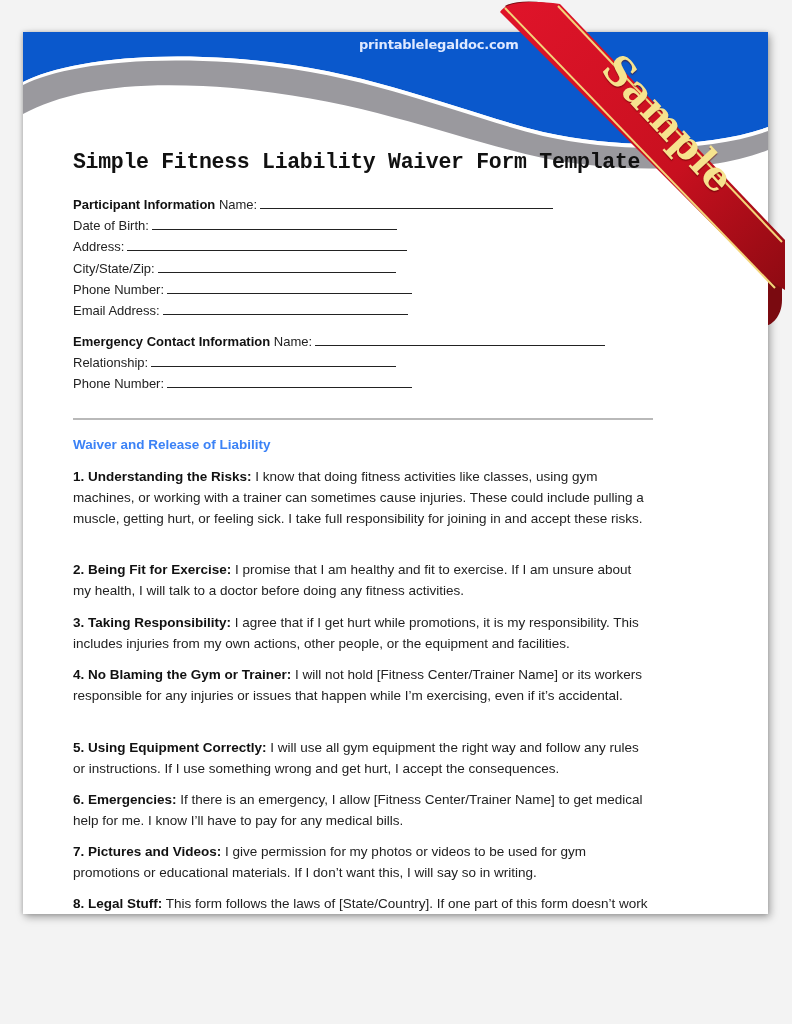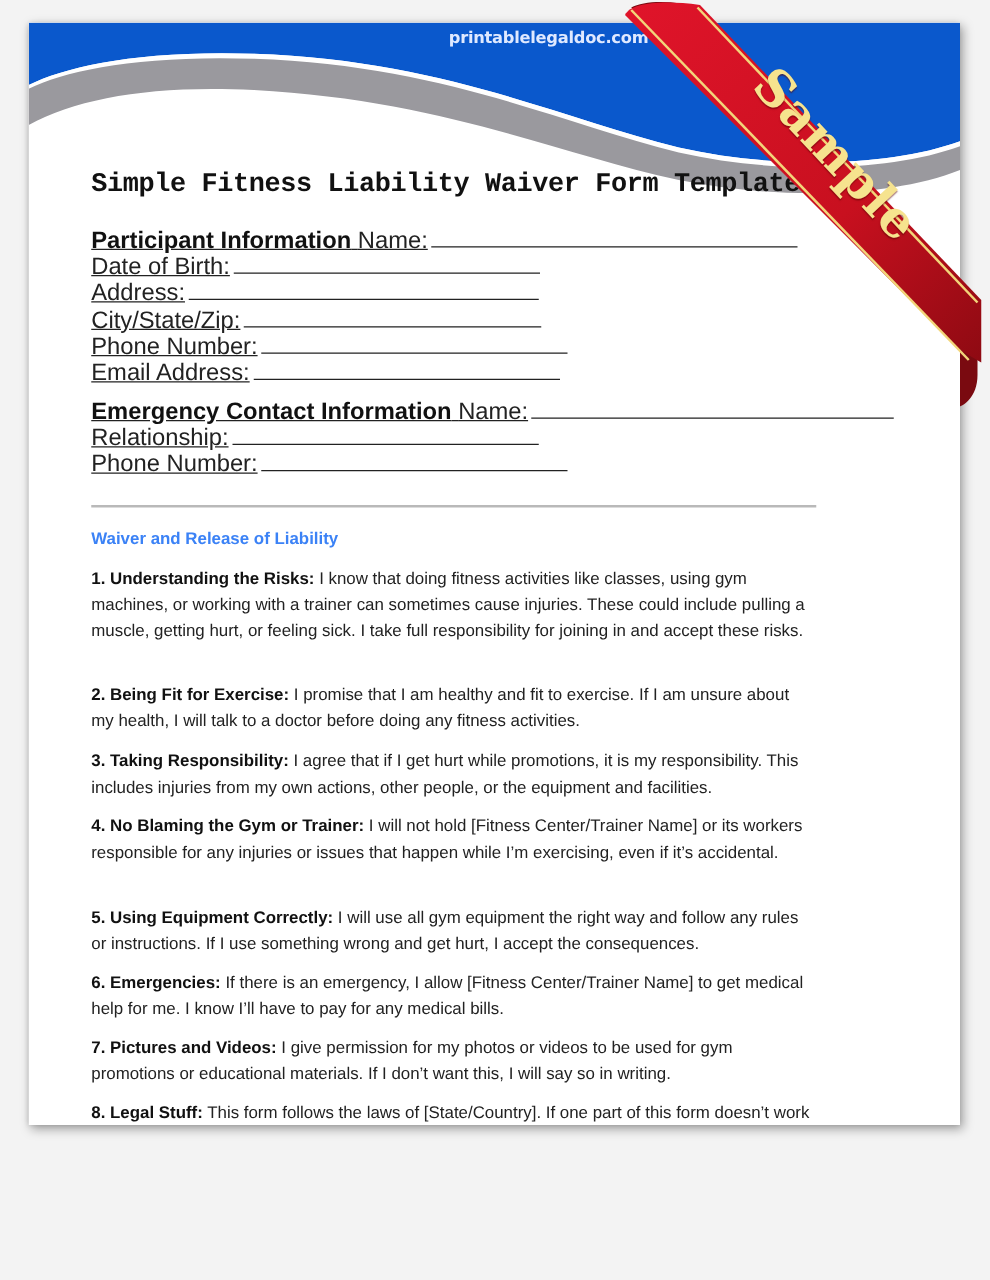--- a/index.html
+++ b/index.html
@@ -2,39 +2,39 @@
 <html><head>
 <meta charset="utf-8">
 <style>
   html, body { margin: 0; padding: 0; }
   body {
     width: 792px; height: 1024px; overflow: hidden; position: relative;
     background: #f3f3f3;
     font-family: "Liberation Sans", sans-serif;
   }
   .page {
-    position: absolute; left: 23px; top: 18px; width: 745px; height: 882px;
+    position: absolute; left: 23px; top: 32px; width: 745px; height: 882px;
     background: #ffffff;
     box-shadow: 2px 3px 8px rgba(0,0,0,0.35), -1px 0 4px rgba(0,0,0,0.15);
     overflow: hidden;
   }
   .header-art { position: absolute; left: 0; top: 0; width: 745px; height: 150px; }
   .header-site {
     position: absolute; left: 336px; top: 5px;
     font-family: "DejaVu Sans", sans-serif; font-size: 13px; font-weight: bold;
     color: #dfe9ff; letter-spacing: -0.2px;
   }
   .content { position: absolute; left: 50px; top: 0; width: 590px; color: #1c1c1c; }
   .title {
     position: absolute; left: 0; top: 118px; white-space: nowrap;
     font-family: Liberation Mono, monospace; font-weight: bold; font-size: 21.5px;
     color: #111; letter-spacing: -0.3px;
   }
   .field {
-    position: absolute; left: 0; font-size: 19px; white-space: nowrap; color: #222; text-decoration: underline;
+    position: absolute; left: 0; font-size: 13px; white-space: nowrap; color: #222;
   }
   .field b { font-weight: bold; color: #111; }
   .blank { display: inline-block; border-bottom: 1.4px solid #222; height: 12px; vertical-align: baseline; margin-left: 3px; }
   .divider { position: absolute; left: 0; height: 2px; background: #b9b9b9; }
   .section-head { position: absolute; left: 0; font-size: 13.5px; font-weight: bold; color: #3b82f6; }
   .clause { position: absolute; left: 0; width: 575px; font-size: 13.5px; line-height: 21px; color: #222; }
   .clause b { color: #111; }
   .cut-text {
     position: absolute; left: 370px; top: 945px; font-size: 9px; color: #777;
     letter-spacing: 3px; white-space: nowrap; opacity: 0.6; height: 8px; overflow: hidden;

